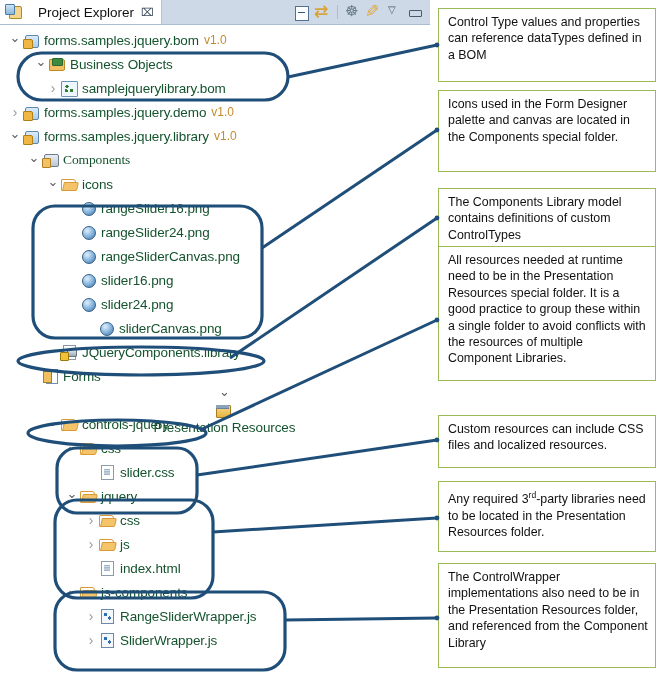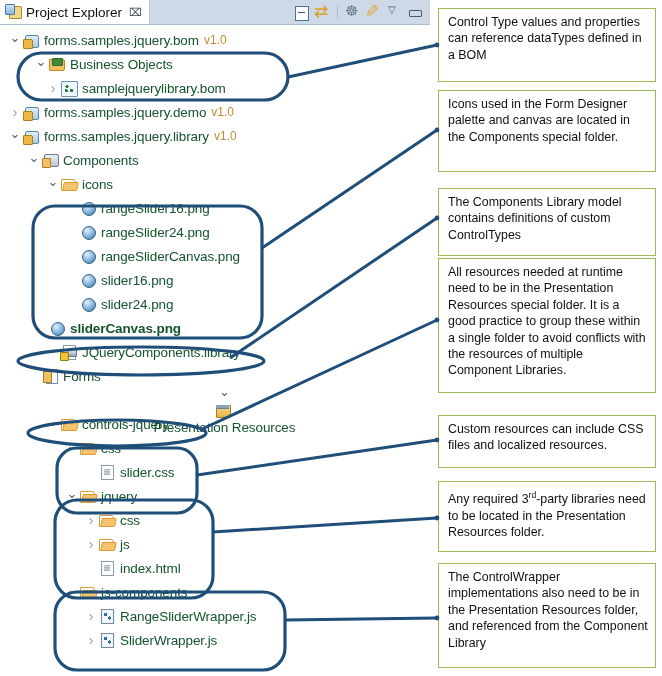--- a/index.html
+++ b/index.html
@@ -36,20 +36,21 @@
     gap: 4px;
     padding: 0 7px 0 5px;
     background: #ffffff;
     border-right: 1px solid #b6c4d3;
     box-sizing: border-box;
   }
   #tab-active .tab-label {
     font-size: 13.5px;
     color: #101010;
     white-space: nowrap;
+    margin-left: 12px;
   }
   .close-x {
     font-size: 11px;
     color: #3b4a5a;
     margin-left: 3px;
     line-height: 1;
   }
   #view-toolbar {
     position: absolute;
     right: 6px; top: 2px;
@@ -449,21 +450,21 @@
       <span class="ver">v1.0</span>
     </div>
     <div class="row" style="padding-left: 8px;">
       <span class="twisty open"></span>
       <span class="ico">
         <span class="ic-proj"></span>
       </span>
       <span class="label">forms.samples.jquery.library</span>
       <span class="ver">v1.0</span>
     </div>
-    <div class="row" style="padding-left: 27px;">
+    <div class="row" style="padding-left: 27px; font-family: Liberation Serif, serif;">
       <span class="twisty open"></span>
       <span class="ico">
         <span class="ic-comp"></span>
       </span>
       <span class="label">Components</span>
     </div>
     <div class="row" style="padding-left: 46px;">
       <span class="twisty open"></span>
       <span class="ico">
         <span class="ic-folder-open"></span>
@@ -498,21 +499,21 @@
       </span>
       <span class="label">slider16.png</span>
     </div>
     <div class="row" style="padding-left: 65px;">
       <span class="twisty none"></span>
       <span class="ico">
         <span class="ic-png"></span>
       </span>
       <span class="label">slider24.png</span>
     </div>
-    <div class="row" style="padding-left: 34px; font-weight: bold;">
+    <div class="row" style="padding-left: 83px;">
       <span class="twisty none"></span>
       <span class="ico">
         <span class="ic-png"></span>
       </span>
       <span class="label">sliderCanvas.png</span>
     </div>
     <div class="row" style="padding-left: 46px;">
       <span class="twisty none"></span>
       <span class="ico">
         <span class="ic-lib"></span>
@@ -608,21 +609,21 @@
 
 <div class="callout" style="left:438px; top:8px; width:218px; height:74px;">
   <span>Control Type values and properties can reference dataTypes defined in a BOM</span>
 </div>
 <div class="callout" style="left:438px; top:90px; width:218px; height:82px;">
   <span>Icons used in the Form Designer palette and canvas are located in the Components special folder.</span>
 </div>
 <div class="callout" style="left:438px; top:180px; width:218px; height:68px;margin-top:8px;">
   <span>The Components Library model contains definitions of custom ControlTypes</span>
 </div>
-<div class="callout" style="left:438px; top:258px; width:218px; height:135px;">
+<div class="callout" style="left:438px; top:246px; width:218px; height:135px;">
   <span>All resources needed at runtime need to be in the Presentation Resources special folder. It is a good practice to group these within a single folder to avoid conflicts with the resources of multiple Component Libraries.</span>
 </div>
 <div class="callout" style="left:438px; top:415px; width:218px; height:53px;">
   <span>Custom resources can include CSS files and localized resources.</span>
 </div>
 <div class="callout" style="left:438px; top:481px; width:218px; height:71px;">
   <span>Any required 3<sup>rd</sup>-party libraries need to be located in the Presentation Resources folder.</span>
 </div>
 <div class="callout" style="left:438px; top:563px; width:218px; height:105px;">
   <span>The ControlWrapper implementations also need to be in the Presentation Resources folder, and referenced from the Component Library</span>

